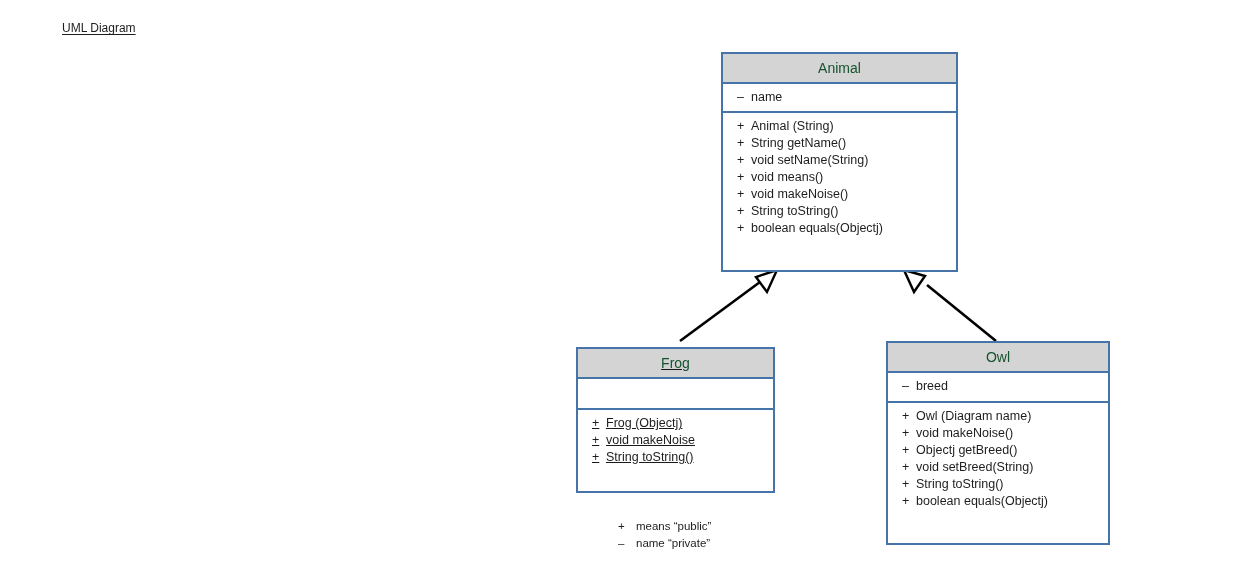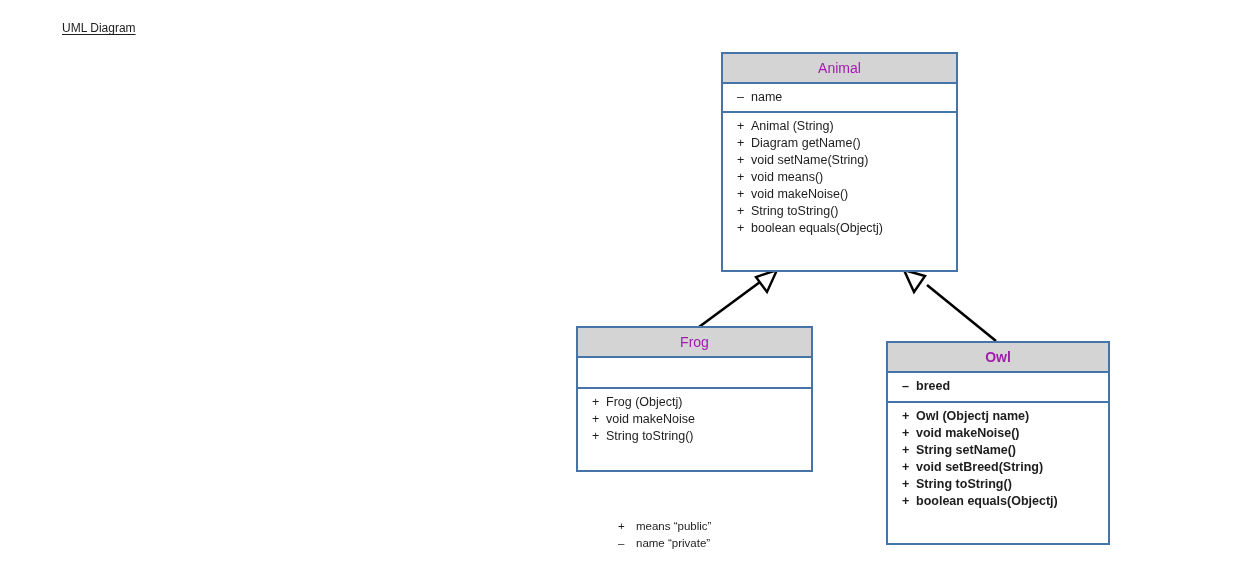--- a/index.html
+++ b/index.html
@@ -39,21 +39,21 @@
     box-sizing: border-box;
     border: 2px solid #4674a8;
     background: #ffffff;
   }
   .uml-header {
     box-sizing: border-box;
     background: #d4d4d4;
     border-bottom: 2px solid #4674a8;
     text-align: center;
     font-size: 14px;
-    color: #a21caf;
+    color: #14532d;
     display: flex;
     align-items: center;
     justify-content: center;
   }
   .uml-compartment {
     box-sizing: border-box;
     background: #ffffff;
     padding: 5px 0 4px 0;
   }
   .uml-compartment.divided {
@@ -77,26 +77,26 @@
   .uml-member {
     display: inline-block;
   }
 
   
   #class-animal { left: 721px; top: 52px; width: 237px; height: 220px; }
   #class-animal .uml-header { height: 30px; }
   #class-animal .attrs { height: 29px; }
   #class-animal .methods { height: 157px; }
 
-  #class-frog { left: 576px; top: 326px; width: 237px; height: 146px; }
+  #class-frog { left: 576px; top: 347px; width: 199px; height: 146px; text-decoration: underline; }
   #class-frog .uml-header { height: 30px; }
   #class-frog .attrs { height: 31px; }
   #class-frog .methods { height: 81px; }
 
-  #class-owl { left: 886px; top: 341px; width: 224px; height: 204px; font-weight: bold; }
+  #class-owl { left: 886px; top: 341px; width: 224px; height: 204px; }
   #class-owl .uml-header { height: 30px; }
   #class-owl .attrs { height: 30px; }
   #class-owl .methods { height: 140px; }
 
   
   #relations {
     position: absolute;
     left: 0;
     top: 0;
     width: 1241px;
@@ -152,21 +152,21 @@
         <span class="uml-member">name</span>
       </div>
     </div>
     <div class="uml-compartment methods">
       <div class="uml-row">
         <span class="uml-vis">+</span>
         <span class="uml-member">Animal (String)</span>
       </div>
       <div class="uml-row">
         <span class="uml-vis">+</span>
-        <span class="uml-member">Diagram getName()</span>
+        <span class="uml-member">String getName()</span>
       </div>
       <div class="uml-row">
         <span class="uml-vis">+</span>
         <span class="uml-member">void setName(String)</span>
       </div>
       <div class="uml-row">
         <span class="uml-vis">+</span>
         <span class="uml-member">void means()</span>
       </div>
       <div class="uml-row">
@@ -207,29 +207,29 @@
     <div class="uml-header">Owl</div>
     <div class="uml-compartment attrs divided">
       <div class="uml-row">
         <span class="uml-vis">–</span>
         <span class="uml-member">breed</span>
       </div>
     </div>
     <div class="uml-compartment methods">
       <div class="uml-row">
         <span class="uml-vis">+</span>
-        <span class="uml-member">Owl (Objectj name)</span>
+        <span class="uml-member">Owl (Diagram name)</span>
       </div>
       <div class="uml-row">
         <span class="uml-vis">+</span>
         <span class="uml-member">void makeNoise()</span>
       </div>
       <div class="uml-row">
         <span class="uml-vis">+</span>
-        <span class="uml-member">String setName()</span>
+        <span class="uml-member">Objectj getBreed()</span>
       </div>
       <div class="uml-row">
         <span class="uml-vis">+</span>
         <span class="uml-member">void setBreed(String)</span>
       </div>
       <div class="uml-row">
         <span class="uml-vis">+</span>
         <span class="uml-member">String toString()</span>
       </div>
       <div class="uml-row">

